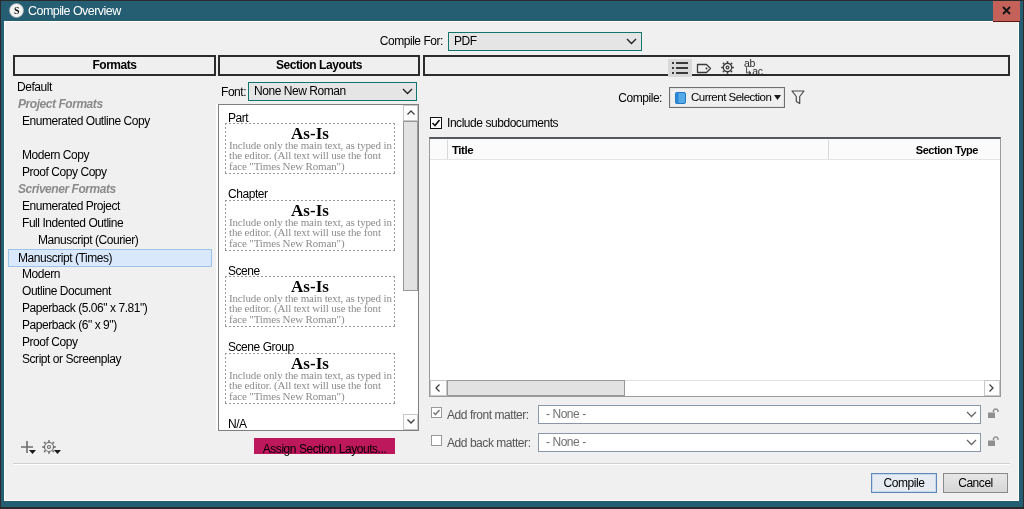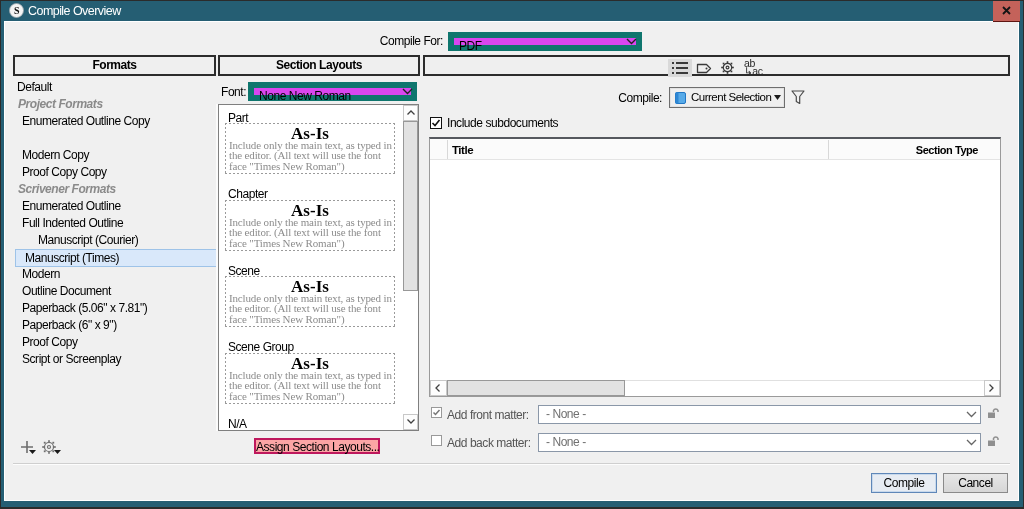--- a/index.html
+++ b/index.html
@@ -6,21 +6,21 @@
   html,body { width:1024px; height:509px; overflow:hidden; }
   body { font-family:"Liberation Sans",sans-serif; font-size:12px; color:#000; letter-spacing:-0.45px; }
   #win { position:absolute; left:0; top:0; width:1024px; height:509px; background:#2b2b2b; }
   #teal { position:absolute; left:1px; top:1px; width:1022px; height:506px; background:#255e73; }
   #whiteline { position:absolute; left:4px; top:21px; width:1015px; height:480px; background:#ffffff; }
   #bodyarea { position:absolute; left:5px; top:22px; width:1013px; height:478px; background:#f0f0f0; }
   .abs { position:absolute; }
   .hdrbox { position:absolute; top:55px; height:21px; background:#efefef; border:2px solid #2c2c2c; text-align:center; font-weight:bold; line-height:16px; }
   .row { position:absolute; height:17px; line-height:17px; white-space:nowrap; }
   .cat { color:#8a8a8a; font-weight:bold; font-style:italic; }
-  select.fake, .selbox { background:#d946ef; border:6px solid #0f766e; }
+  select.fake, .selbox { background:#e5e5e5; border:1px solid #0f766e; }
   .grp-label { position:absolute; left:228px; font-size:12px; }
   .dashbox { position:absolute; left:225px; width:170px; height:51px; font-family:"Liberation Serif",serif;
     background-image:
       repeating-linear-gradient(to right,#9a9a9a 0 2px,transparent 2px 4px),
       repeating-linear-gradient(to right,#9a9a9a 0 2px,transparent 2px 4px),
       repeating-linear-gradient(to bottom,#9a9a9a 0 2px,transparent 2px 4px),
       repeating-linear-gradient(to bottom,#9a9a9a 0 2px,transparent 2px 4px);
     background-size:100% 1px,100% 1px,1px 100%,1px 100%;
     background-position:top left,bottom left,top left,top right;
     background-repeat:no-repeat; padding-top:1px; }
@@ -87,24 +87,24 @@
     </g>
   </svg>
   <div class="abs" style="left:744px;top:59px;font-size:10.5px;line-height:8px;color:#2a2a2a;">ab<br>↳ac</div>
 
   <div class="row" style="left:17px;top:79px;">Default</div>
   <div class="row cat" style="left:18px;top:96px;">Project Formats</div>
   <div class="row" style="left:22px;top:113px;">Enumerated Outline Copy</div>
   <div class="row" style="left:22px;top:147px;">Modern Copy</div>
   <div class="row" style="left:22px;top:164px;">Proof Copy Copy</div>
   <div class="row cat" style="left:18px;top:181px;">Scrivener Formats</div>
-  <div class="row" style="left:22px;top:198px;">Enumerated Outline</div>
+  <div class="row" style="left:22px;top:198px;">Enumerated Project</div>
   <div class="row" style="left:22px;top:215px;">Full Indented Outline</div>
   <div class="row" style="left:22px;top:232px;margin-left:16px;">Manuscript (Courier)</div>
-  <div class="abs" style="left:15px;top:249px;width:204px;height:18px;background:#d9e8fa;border:1px solid #9ec3e8;line-height:16px;padding-left:9px;">Manuscript (Times)</div>
+  <div class="abs" style="left:8px;top:249px;width:204px;height:18px;background:#d9e8fa;border:1px solid #9ec3e8;line-height:16px;padding-left:9px;">Manuscript (Times)</div>
   <div class="row" style="left:22px;top:266px;">Modern</div>
   <div class="row" style="left:22px;top:283px;">Outline Document</div>
   <div class="row" style="left:22px;top:300px;">Paperback (5.06" x 7.81")</div>
   <div class="row" style="left:22px;top:317px;">Paperback (6" x 9")</div>
   <div class="row" style="left:22px;top:334px;">Proof Copy</div>
   <div class="row" style="left:22px;top:351px;">Script or Screenplay</div>
 
   <svg class="abs" style="left:20px;top:440px;" width="18px" height="16" viewBox="0 0 18 16">
     <path d="M7 1 V13 M1 7 H13" stroke="#6e6e6e" stroke-width="1.6"></path>
     <path d="M9 11 L16 11 L12.5 15 Z" fill="#1a1a1a" transform="translate(0,-1)"></path>
@@ -162,21 +162,21 @@
   <div class="abs" style="left:403px;top:105px;width:15px;height:16px;background:#fdfdfd;border:1px solid #c8c8c8;"></div>
   <svg class="abs" style="left:407px;top:110px;" width="8" height="5" viewBox="0 0 8 5">
     <path d="M0.5 4.5 L4 1 L7.5 4.5" fill="none" stroke="#404040" stroke-width="1.3"></path>
   </svg>
   <div class="abs" style="left:403px;top:121px;width:15px;height:170px;background:#e2e2e2;border:1px solid #989898;"></div>
   <div class="abs" style="left:403px;top:414px;width:15px;height:16px;background:#fdfdfd;border:1px solid #c8c8c8;"></div>
   <svg class="abs" style="left:407px;top:419px;" width="8" height="5" viewBox="0 0 8 5">
     <path d="M0.5 0.5 L4 4 L7.5 0.5" fill="none" stroke="#404040" stroke-width="1.3"></path>
   </svg>
 
-  <div class="abs" style="left:254px;top:438px;width:126px;height:16px;background:#fca5a5;border:2px solid #be185d;text-align:center;line-height:14px;white-space:nowrap;">Assign Section Layouts...</div>
+  <div class="abs" style="left:254px;top:438px;width:141px;height:16px;background:#be185d;border:4px solid #be185d;text-align:center;line-height:14px;white-space:nowrap;">Assign Section Layouts...</div>
 
   <div class="abs" style="left:600px;top:91px;width:62px;text-align:right;">Compile:</div>
   <div class="abs" style="left:669px;top:87px;width:116px;height:21px;background:#efefef;border:1px solid #6e6e6e;box-shadow:inset 0 0 0 1px #e2e2e2;"></div>
   <svg class="abs" style="left:675px;top:92px;" width="11" height="12" viewBox="0 0 11 12">
     <rect x="0.5" y="0.5" width="10" height="11" rx="1.5" fill="#57aae8" stroke="#2277c4" stroke-width="1"></rect>
     <rect x="0.5" y="0.5" width="3" height="11" fill="#2e87d4" stroke="none"></rect>
   </svg>
   <div class="abs" style="left:691px;top:91px;font-size:11.5px;letter-spacing:-0.5px;">Current Selection</div>
   <svg class="abs" style="left:774px;top:95px;" width="7" height="5" viewBox="0 0 7 5">
     <path d="M0 0 L7 0 L3.5 5 Z" fill="#1a1a1a"></path>

